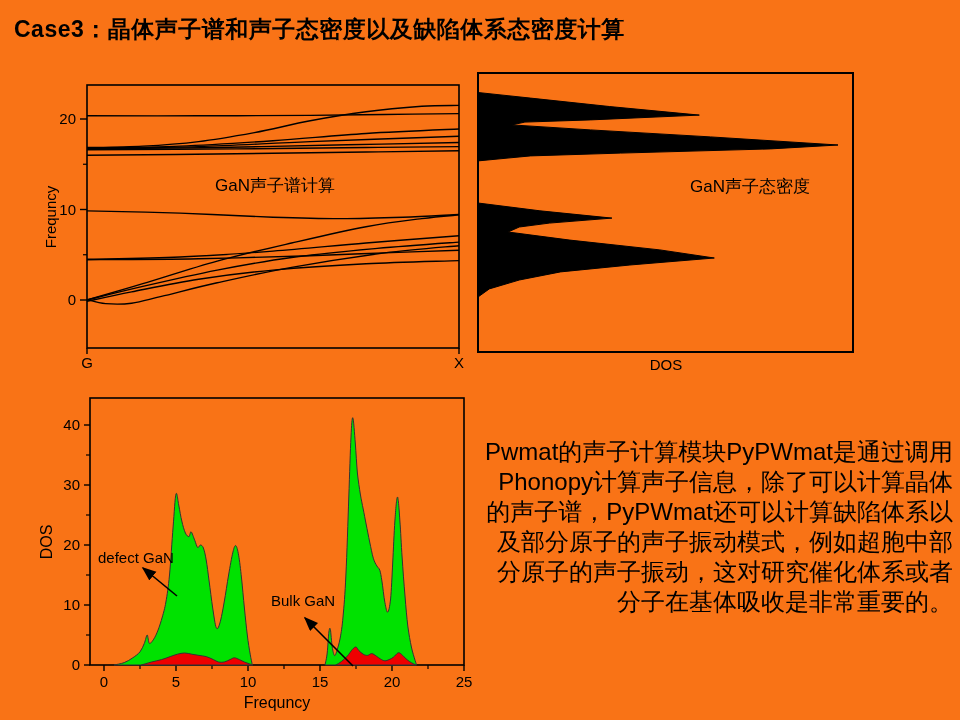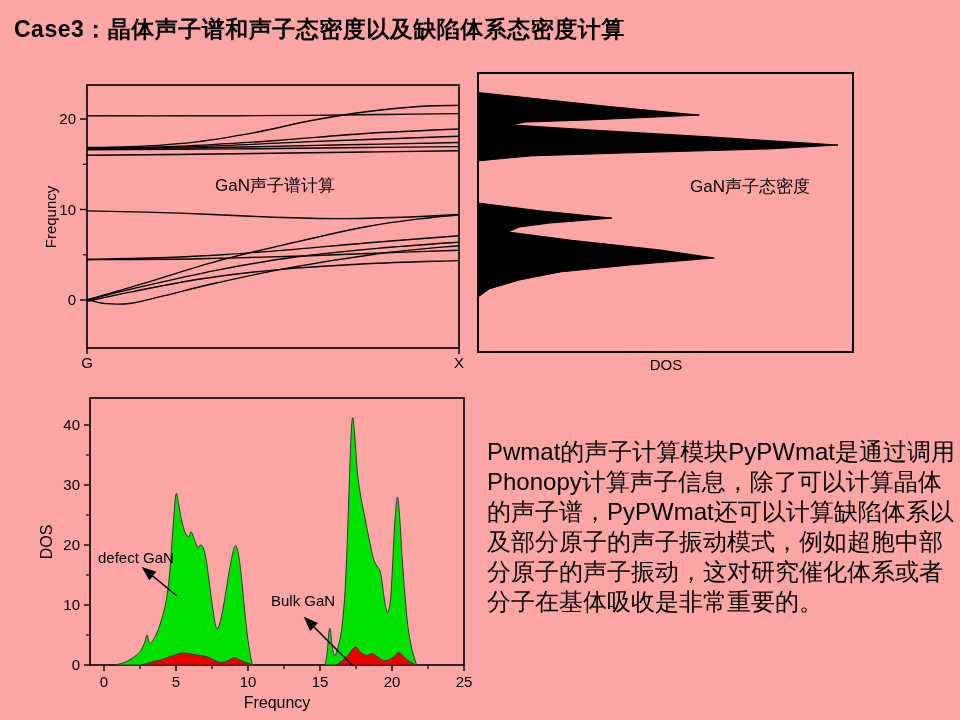--- a/index.html
+++ b/index.html
@@ -1,21 +1,21 @@
 <!DOCTYPE html>
 <html><head>
 <meta charset="utf-8">
 <style>
   html,body{margin:0;padding:0;background:#888;}
-  #slide{position:relative;width:960px;height:720px;background:#fca5a5;overflow:hidden;
+  #slide{position:relative;width:960px;height:720px;background:#f97316;overflow:hidden;
          font-family:"Liberation Sans",sans-serif;color:#000;}
   #title{position:absolute;left:14px;top:14px;width:920px;font-size:23px;font-weight:bold;
          letter-spacing:0.5px;white-space:nowrap;}
   #paragraph{position:absolute;left:479px;top:437px;width:474px;font-size:24px;line-height:30px;
-         text-align:left;word-break:break-all;margin-left:8px;}
+         text-align:right;word-break:break-all;}
   .chart{position:absolute;}
   #chart-bands{left:40px;top:60px;}
   #chart-dos{left:470px;top:65px;}
   #chart-defect{left:30px;top:390px;}
   svg text{font-family:"Liberation Sans",sans-serif;}
 </style>
 </head>
 <body>
 
 <div id="slide">

